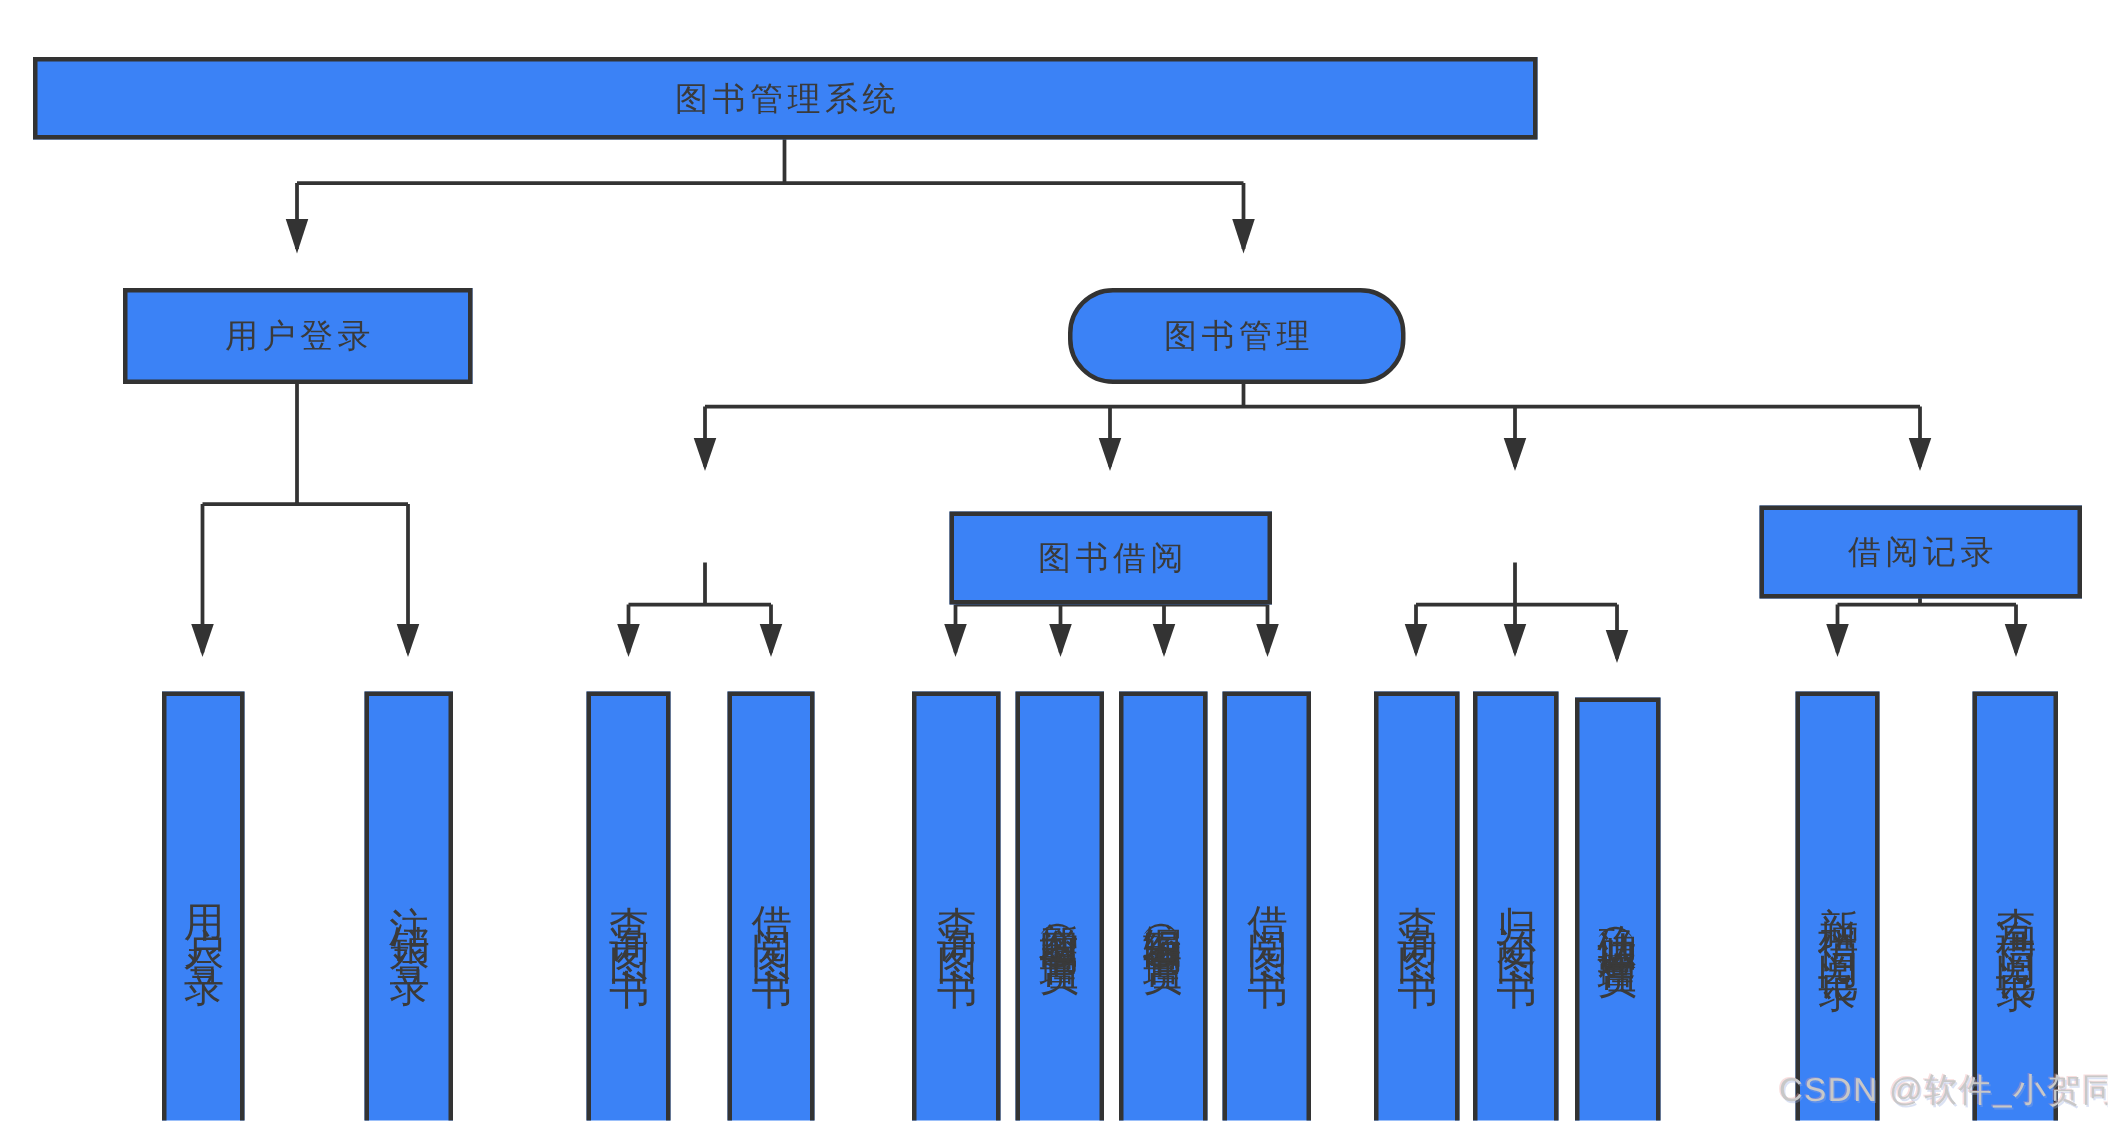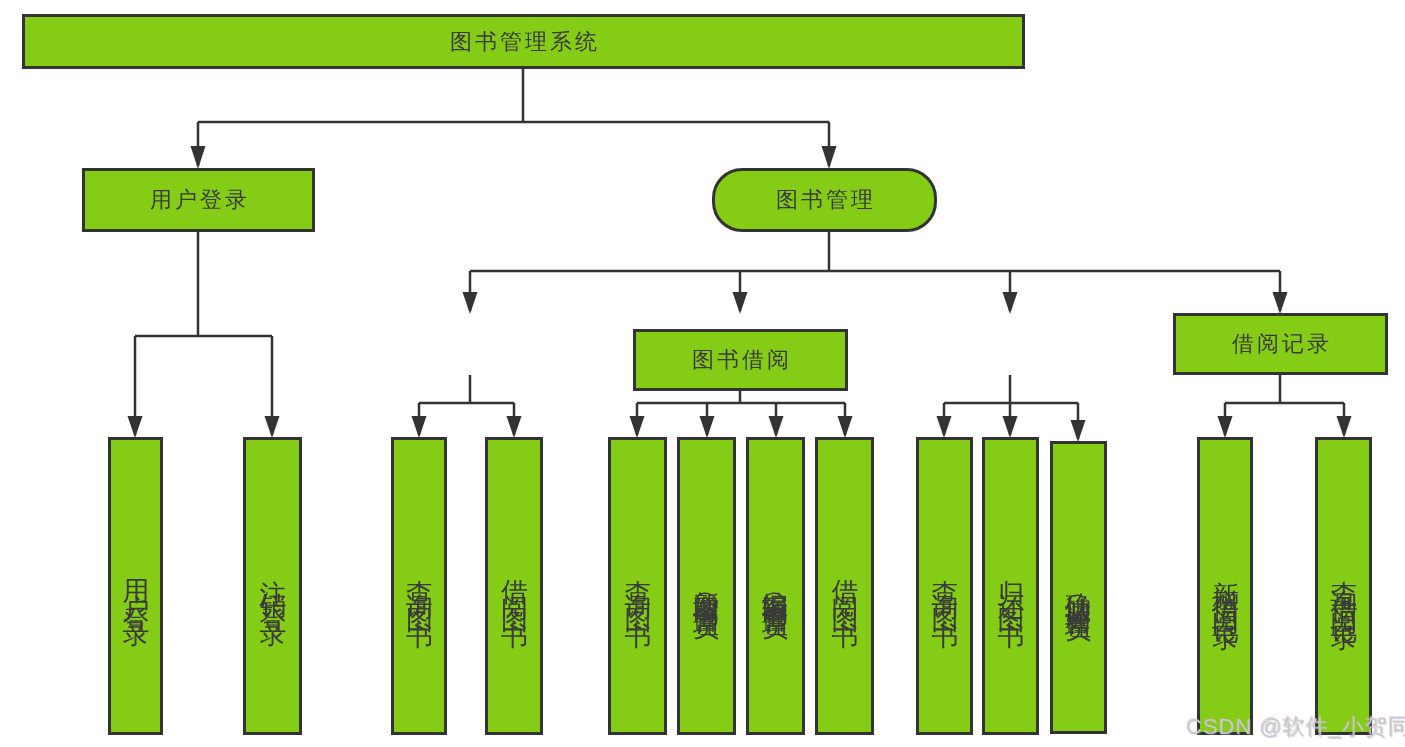--- a/index.html
+++ b/index.html
@@ -16,25 +16,26 @@
   }
   .connectors {
     position: absolute;
     left: 0; top: 0;
     width: 1405px; height: 747px;
   }
   .node {
     position: absolute;
     box-sizing: border-box;
     border: 3px solid #333333;
-    background: #84cc16;
+    background: #3b82f6;
     display: flex;
     align-items: center;
     justify-content: center;
     color: #3a3a3a;
+    margin-top: 24px;
   }
   .node.h .label {
     font-size: 22px;
     letter-spacing: 3px;
     white-space: nowrap;
     text-indent: 3px;
   }
   .node.v .label {
     writing-mode: vertical-rl;
     text-orientation: mixed;
@@ -44,21 +45,21 @@
   }
   .node.v .label.ls4 { letter-spacing: 14px; }
   .node.v .label.ls6 { letter-spacing: 9px; }
   .node.v .label.ls9 { letter-spacing: 3.5px; font-size: 26px; }
 
   
   .n-root  { left: 22px;   top: 14px;  width: 1003px; height: 55px; }
   .n-l2a   { left: 82px;   top: 168px; width: 233px;  height: 64px; }
   .n-l2b   { left: 712px;  top: 168px; width: 225px;  height: 64px; border-radius: 30px; }
   .n-l3a   { left: 363px;  top: 313px; width: 215px;  height: 62px; }
-  .n-l3b   { left: 633px;  top: 329px; width: 215px;  height: 62px; }
+  .n-l3b   { left: 633px;  top: 317px; width: 215px;  height: 62px; }
   .n-l3c   { left: 903px;  top: 313px; width: 215px;  height: 62px; }
   .n-l3d   { left: 1173px; top: 313px; width: 215px;  height: 62px; }
   .n-a1 { left: 108px;  top: 437px; width: 55px; height: 298px; }
   .n-a2 { left: 243px;  top: 437px; width: 59px; height: 298px; }
   .n-b1 { left: 391px;  top: 437px; width: 56px; height: 298px; }
   .n-b2 { left: 485px;  top: 437px; width: 58px; height: 298px; }
   .n-c1 { left: 608px;  top: 437px; width: 59px; height: 298px; }
   .n-c2 { left: 677px;  top: 437px; width: 59px; height: 298px; }
   .n-c3 { left: 746px;  top: 437px; width: 59px; height: 298px; }
   .n-c4 { left: 815px;  top: 437px; width: 59px; height: 298px; }

